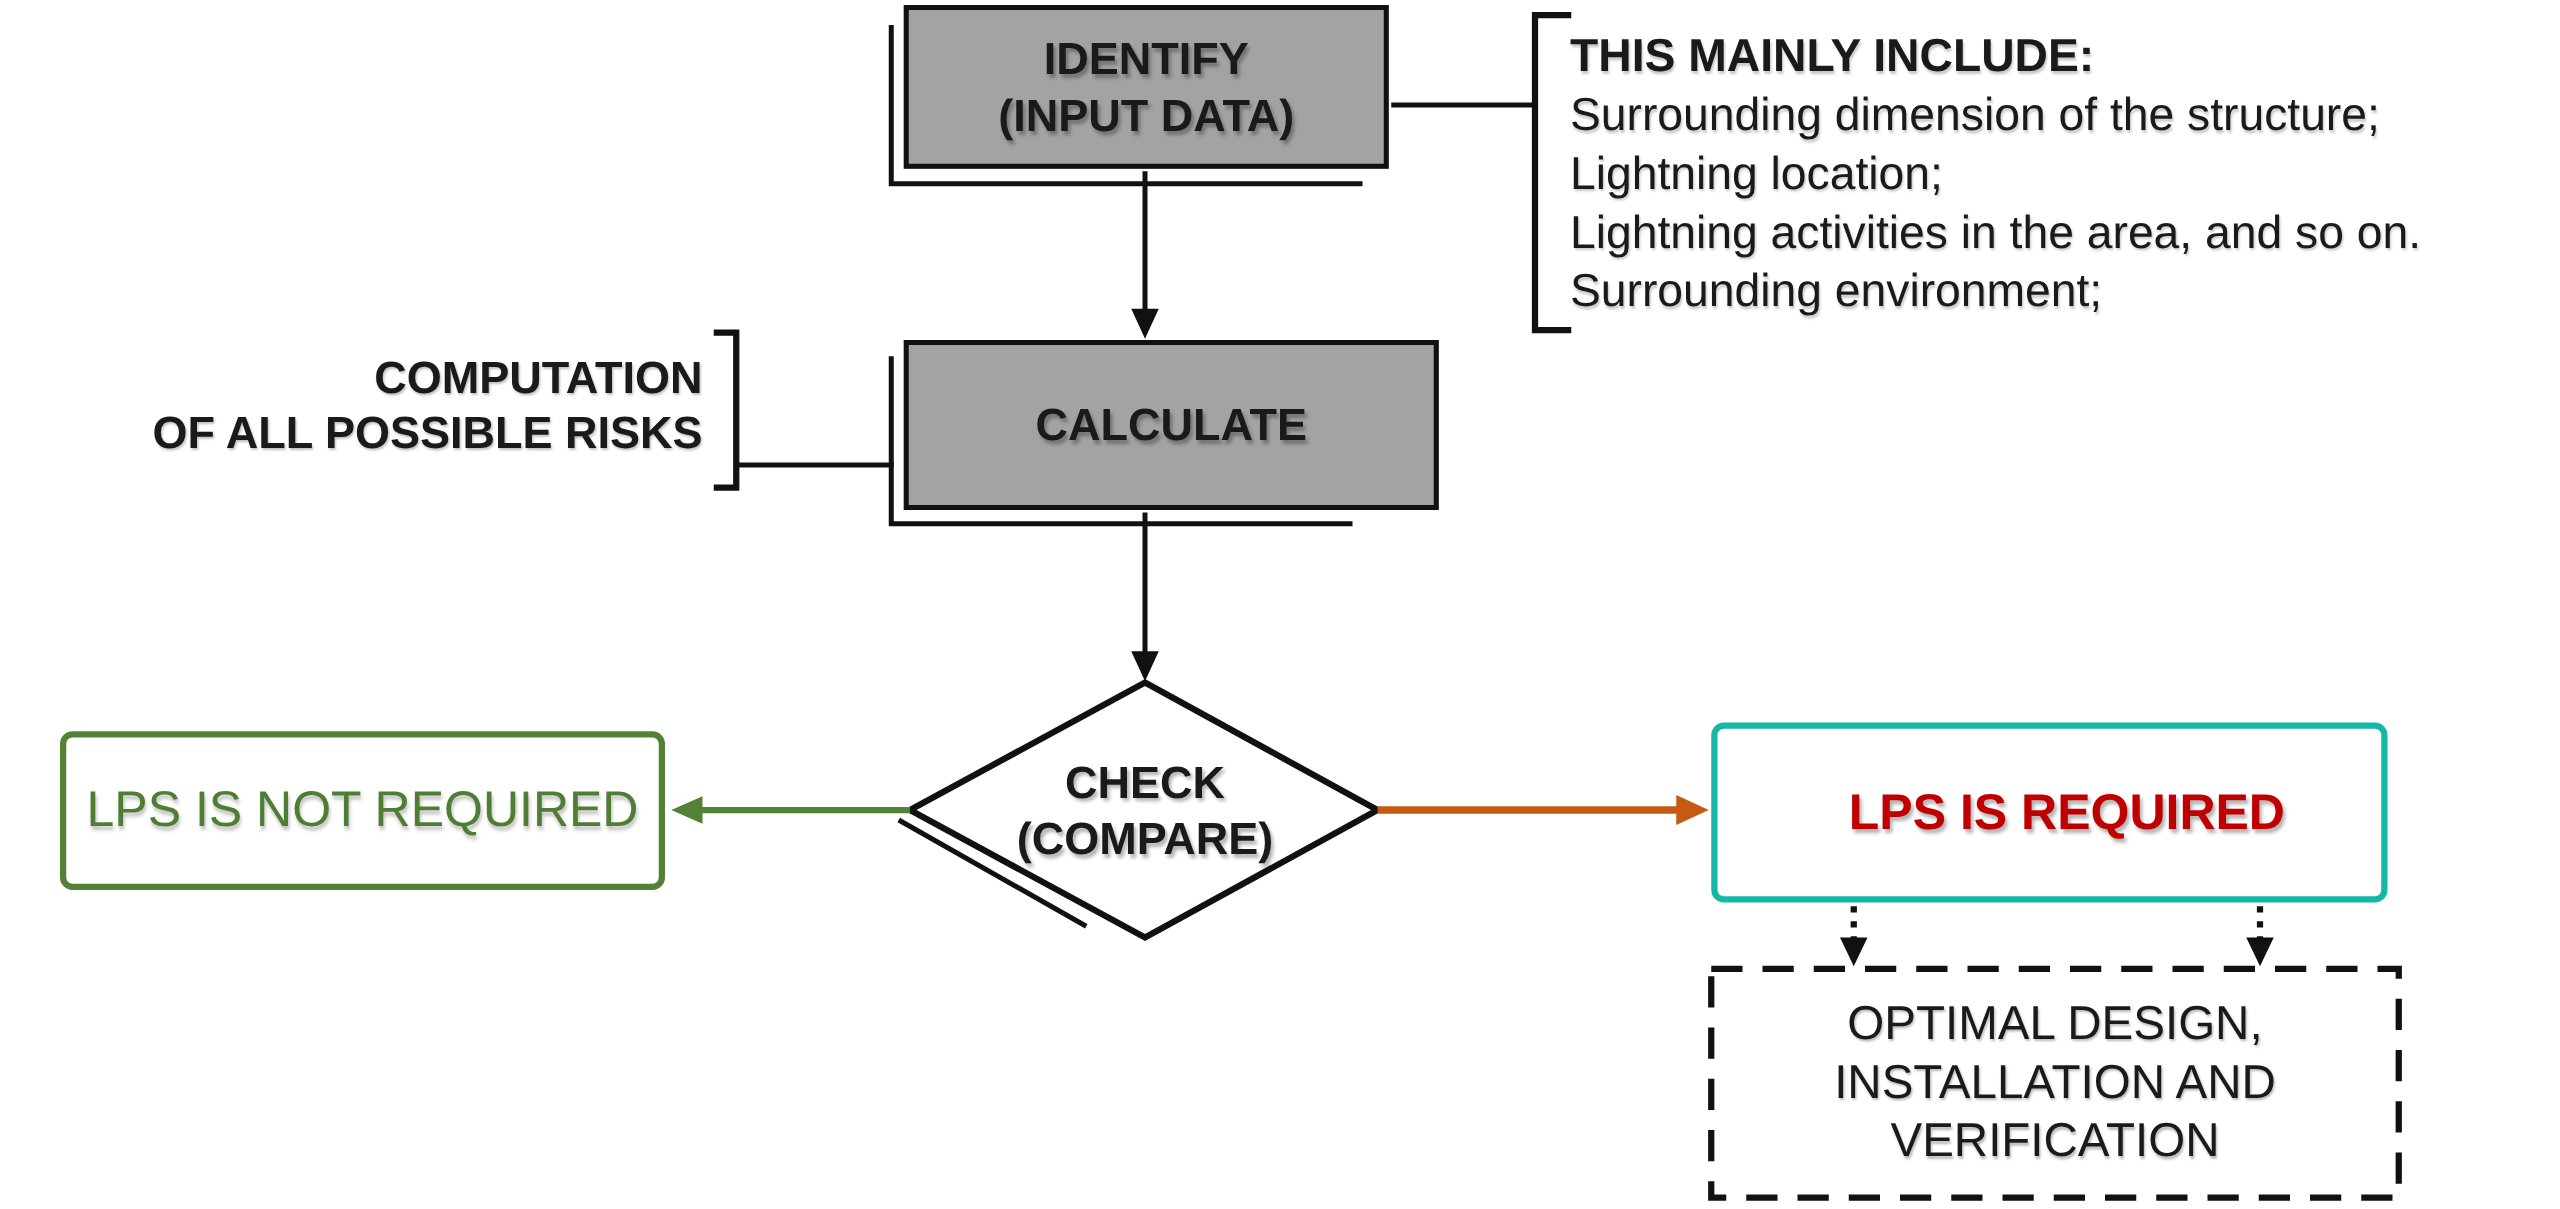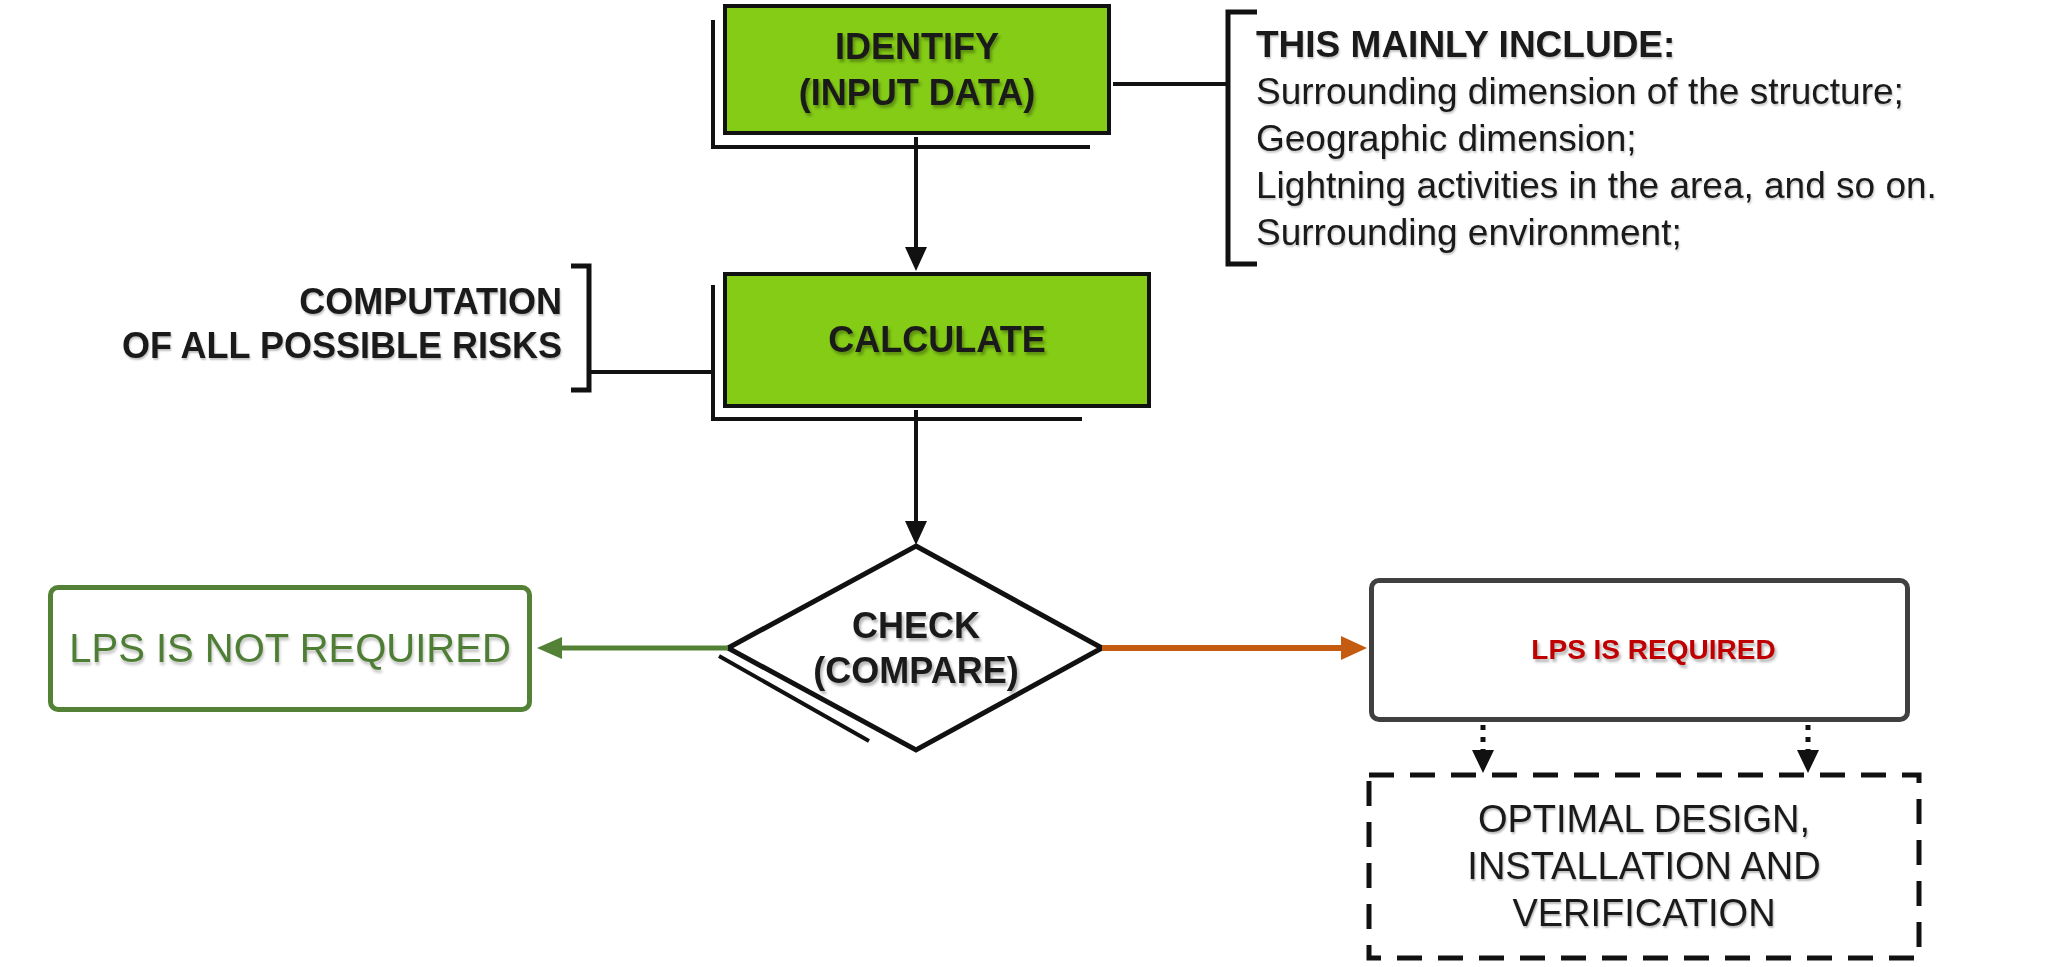--- a/index.html
+++ b/index.html
@@ -6,34 +6,34 @@
   .canvas{
     position:relative;width:2048px;height:967px;background:#ffffff;
     font-family:"Liberation Sans", sans-serif;color:#1a1a1a;overflow:hidden;
   }
   .svg-layer{position:absolute;left:0;top:0;z-index:1;}
   .node{
     position:absolute;display:flex;flex-direction:column;justify-content:center;
     align-items:center;text-align:center;z-index:3;box-sizing:border-box;
   }
   .process{
-    background:#84cc16;border:4px solid #111111;font-weight:bold;font-size:36px;
+    background:#a3a3a3;border:4px solid #111111;font-weight:bold;font-size:36px;
     line-height:46px;text-shadow:2px 3px 3px rgba(0,0,0,0.30);
   }
   .check-label{
     background:transparent;font-weight:bold;font-size:36px;line-height:45px;
     text-shadow:2px 3px 3px rgba(0,0,0,0.30);
   }
   .rounded{background:#ffffff;border-radius:10px;}
   .green-node{
     border:5px solid #538135;color:#4e7e33;font-size:40px;
     text-shadow:1px 3px 3px rgba(0,0,0,0.25);
   }
   .red-node{
-    border:5px solid #404040;color:#c00000;font-weight:bold;font-size:28px;
+    border:5px solid #14b8a6;color:#c00000;font-weight:bold;font-size:40px;
     text-shadow:2px 3px 3px rgba(0,0,0,0.30);
     padding-left:28px;
   }
   .dashed-node{font-size:38px;line-height:47px;text-shadow:1px 2px 2px rgba(0,0,0,0.28);}
   .annotation{
     position:absolute;z-index:3;font-size:37px;line-height:47px;
     text-shadow:1px 2px 2px rgba(0,0,0,0.22);
   }
   .annotation .heading{font-weight:bold;}
   .computation{
@@ -105,21 +105,21 @@
   </svg>
 
   <div class="node process" style="left:723px;top:4px;width:388px;height:131px;">
     <span>IDENTIFY</span>
     <span>(INPUT DATA)</span>
   </div>
 
   <div class="annotation" style="left:1256px;top:21px;width:790px;">
     <div class="heading">THIS MAINLY INCLUDE:</div>
     <div>Surrounding dimension of the structure;</div>
-    <div>Geographic dimension;</div>
+    <div>Lightning location;</div>
     <div>Lightning activities in the area, and so on.</div>
     <div>Surrounding environment;</div>
   </div>
 
   <div class="annotation computation" style="left:60px;top:280px;width:502px;">
     <div>COMPUTATION</div>
     <div>OF ALL POSSIBLE RISKS</div>
   </div>
 
   <div class="node process" style="left:723px;top:272px;width:428px;height:136px;">

